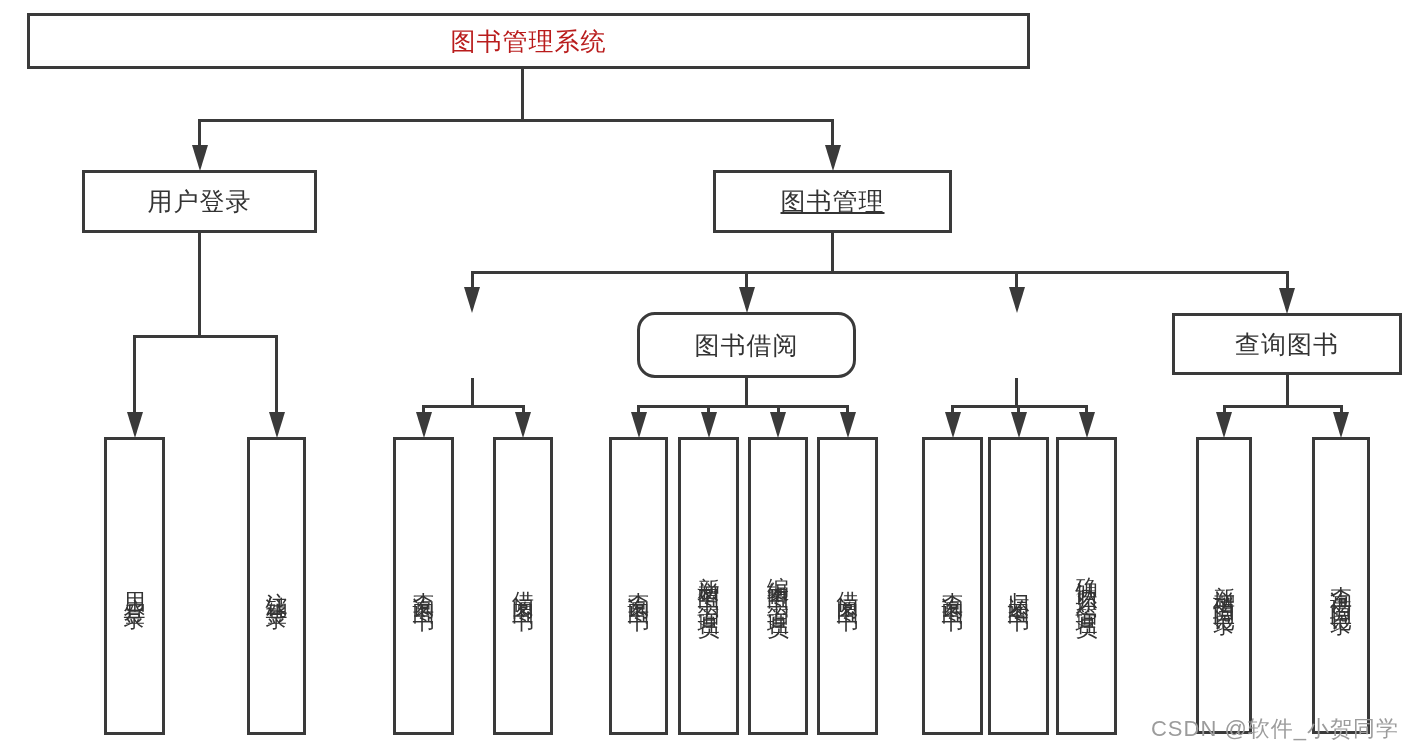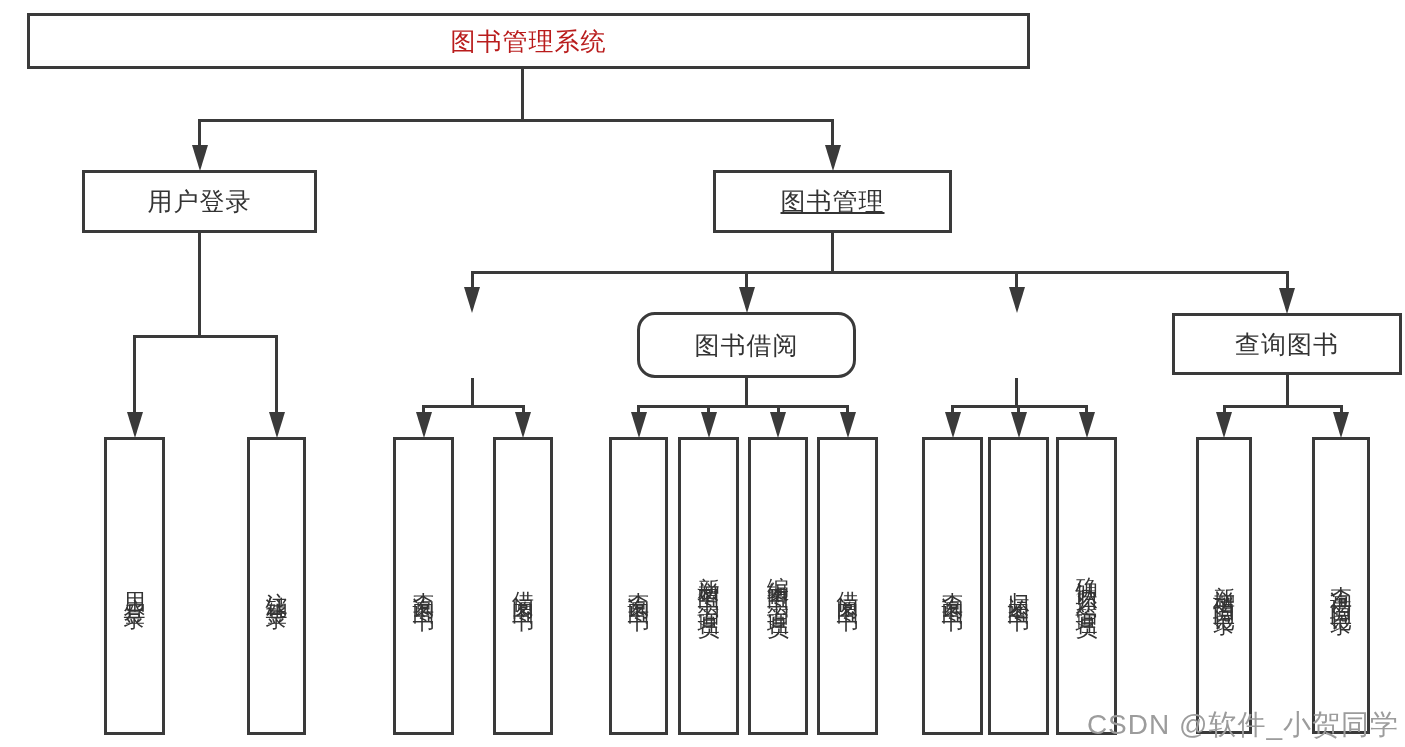--- a/index.html
+++ b/index.html
@@ -51,21 +51,21 @@
     width: 0;
     height: 0;
     border-left: 8px solid transparent;
     border-right: 8px solid transparent;
     border-top: 26px solid #3a3a3a;
   }
   .watermark {
     position: absolute;
     right: 6px;
     bottom: 3px;
-    font-size: 28px;
+    font-size: 22px;
     letter-spacing: 1px;
     color: #9c9c9c;
     z-index: 10;
     white-space: nowrap;
   }
 </style>
 </head>
 <body>
 
 <div id="stage" style="background: rgb(255, 255, 255);">

